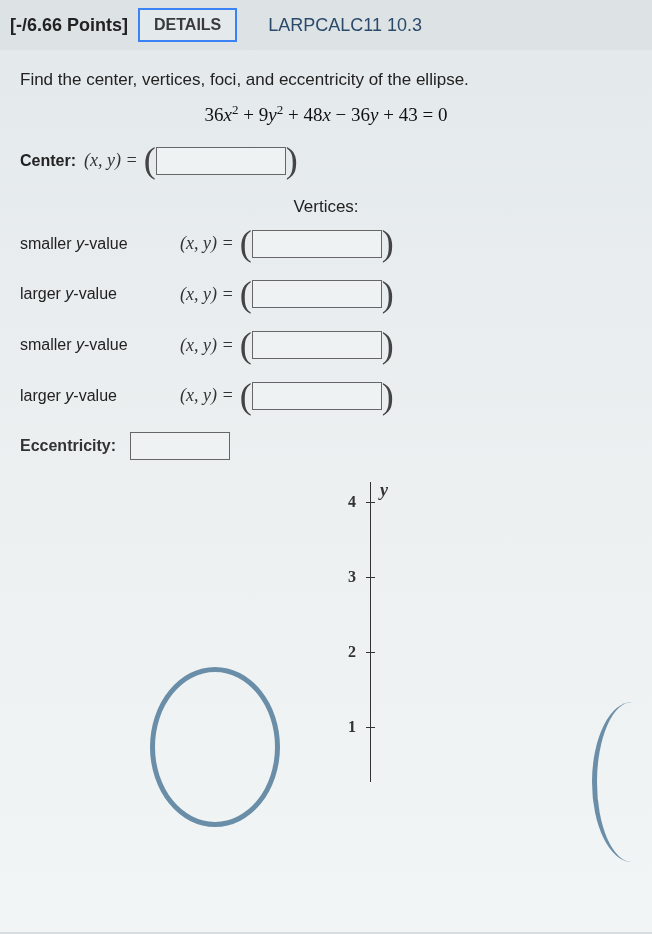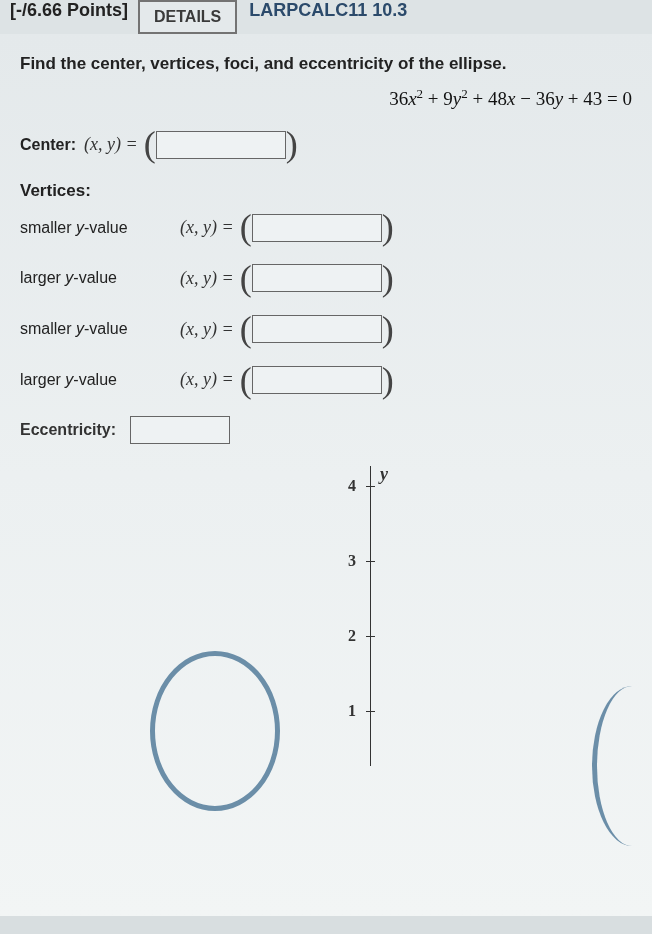--- a/index.html
+++ b/index.html
@@ -10,79 +10,79 @@
     body {
       font-family: Arial, Helvetica, sans-serif;
       background: #d8dee0;
       width: 652px;
       height: 934px;
       overflow: hidden;
       color: #333;
     }
     .header-row {
       display: flex;
-      align-items: flex-start;
+      align-items: center;
       gap: 10px;
-      padding: 0 10px;
+      padding: 8px 10px;
       background: #dde3e5;
     }
     .points {
       font-weight: bold;
       font-size: 18px;
       color: #222;
     }
     .btn {
-      border: 2px solid #737373;
+      border: 2px solid #3b82f6;
       padding: 6px 14px;
       font-size: 16px;
       font-weight: bold;
       color: #3a3a3a;
       background: #e4e9eb;
       cursor: pointer;
     }
     .textbook-ref {
-      font-weight: bold;
+      font-weight: normal;
       font-size: 18px;
       color: #2b4a6b;
-      margin-left: 2px;
+      margin-left: 21px;
     }
     .content {
       padding: 20px 20px 0 20px;
       background: linear-gradient(to bottom, #e4e9eb 0%, #ecf0f1 50%, #f2f5f5 100%);
       height: calc(100% - 52px);
       position: relative;
     }
     .prompt {
       font-size: 17px;
       color: #222;
       margin-bottom: 12px;
-      font-weight: bold;
     }
     .equation {
       font-size: 19px;
-      text-align: right;
+      text-align: center;
       margin-bottom: 20px;
       font-family: "Times New Roman", serif;
       color: #111;
     }
     .equation sup {
       font-size: 13px;
       vertical-align: super;
     }
     .row {
       display: flex;
       align-items: center;
       margin-bottom: 22px;
       font-size: 16px;
     }
     .label-main {
-      font-weight: bold;
+      font-weight: normal;
       font-size: 17px;
       margin-bottom: 12px;
       color: #222;
+      text-align: center;
     }
     .sub-label {
       width: 160px;
       font-size: 16px;
       color: #222;
     }
     .xy-label {
       font-family: "Times New Roman", serif;
       font-style: italic;
       font-size: 18px;

